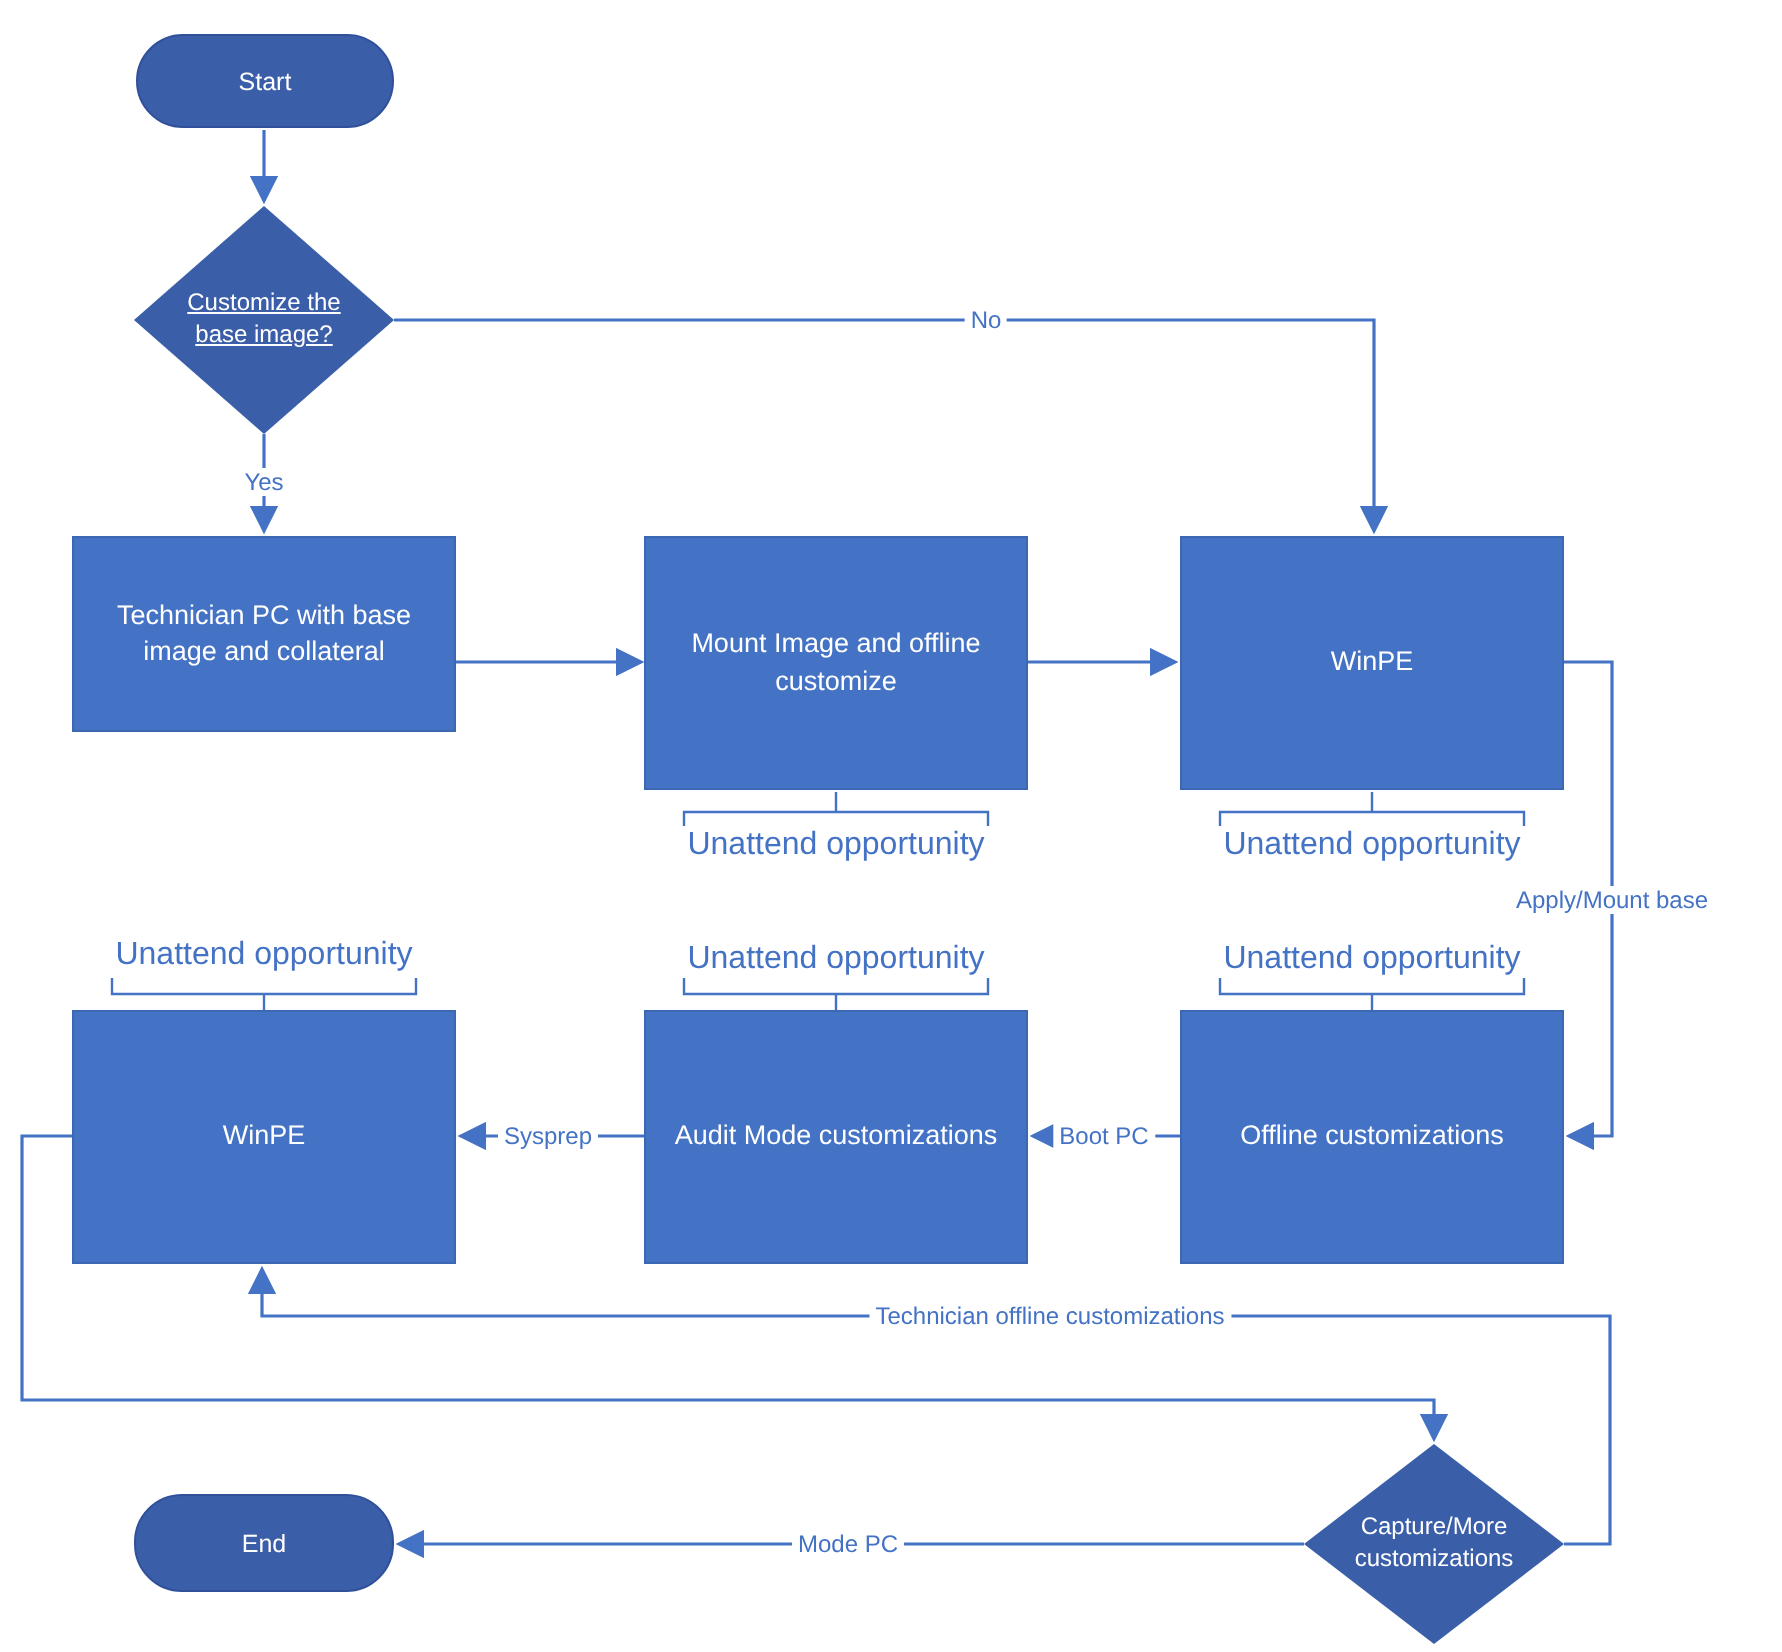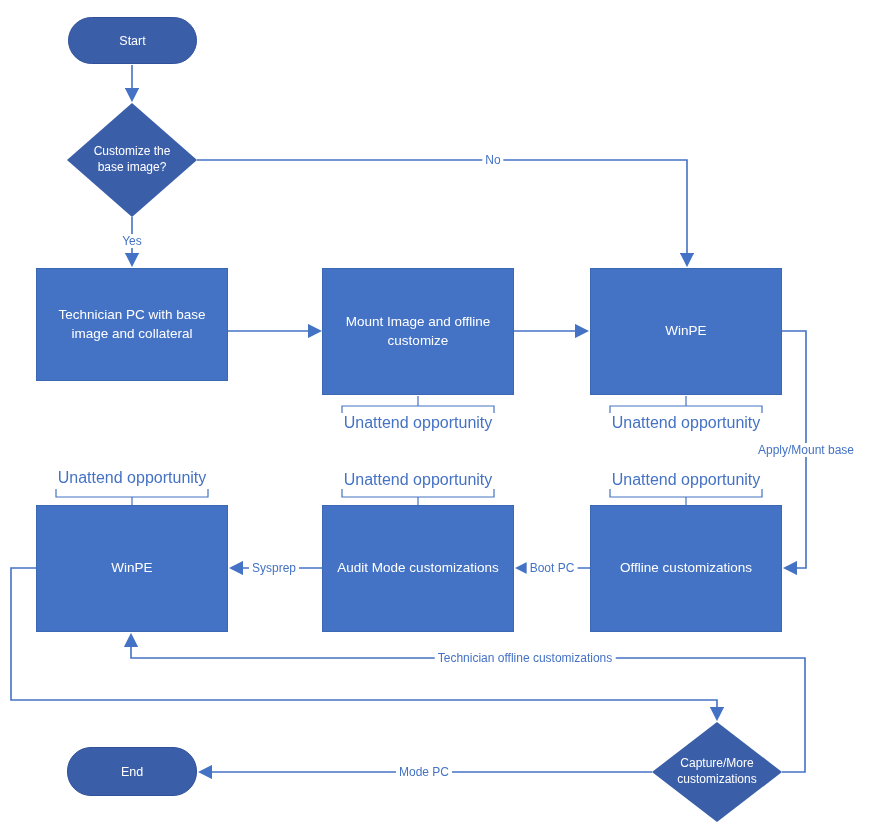--- a/index.html
+++ b/index.html
@@ -52,24 +52,24 @@
     <path class="bracket" d="M56,489 L56,497 L208,497 L208,489 M132,497 L132,505"></path>
     <path class="bracket" d="M342,489 L342,497 L494,497 L494,489 M418,497 L418,505"></path>
     <path class="bracket" d="M610,489 L610,497 L762,497 L762,489 M686,497 L686,505"></path>
   </svg>
 
   <div class="node terminal" style="left:68px;top:17px;width:129px;height:47px;">
     <span>Start</span>
   </div>
 
   <div class="node decision" style="left:67px;top:103px;width:130px;height:114px;">
-    <span class="inner" style="max-width:105px;">Customize the base image?</span>
+    <span class="inner" style="max-width:105px;text-decoration:underline;">Customize the base image?</span>
   </div>
 
-  <div class="node process" style="left:36px;top:268px;width:192px;height:113px;align-items:center;">
+  <div class="node process" style="left:36px;top:268px;width:192px;height:98px;align-items:center;">
     <span>Technician PC with base image and collateral</span>
   </div>
 
   <div class="node process" style="left:322px;top:268px;width:192px;height:127px;">
     <span>Mount Image and offline customize</span>
   </div>
 
   <div class="node process" style="left:590px;top:268px;width:192px;height:127px;">
     <span>WinPE</span>
   </div>

